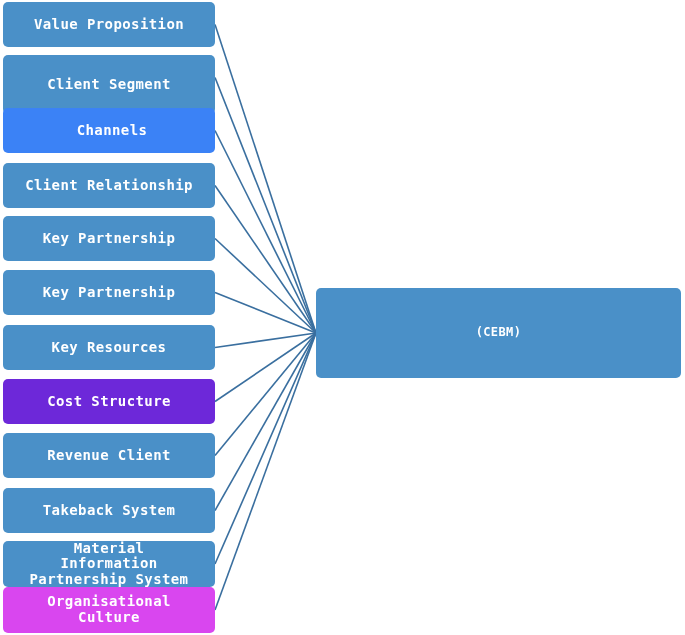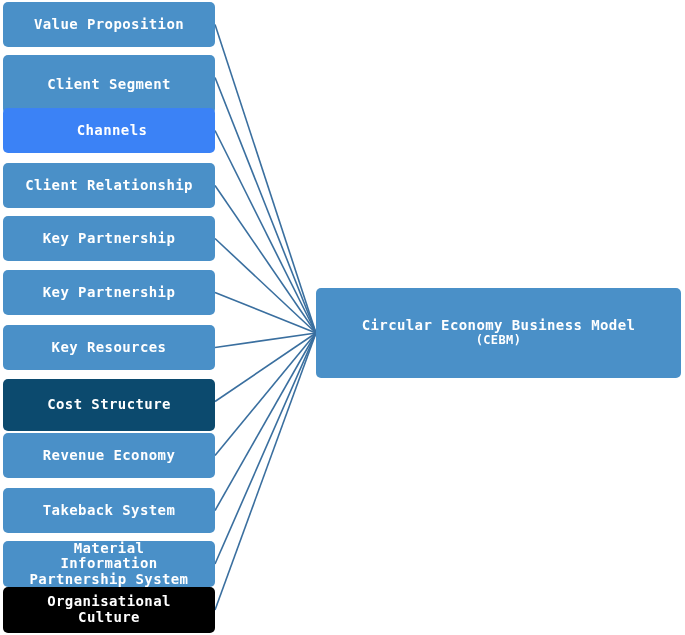--- a/index.html
+++ b/index.html
@@ -84,36 +84,35 @@
       </div>
       <div class="node node-leaf" style="left: 3px; top: 216px; width: 212px; height: 45px; background: rgb(74, 144, 200); color: rgb(255, 255, 255);">
         <div style="white-space: pre-line;">Key Partnership</div>
       </div>
       <div class="node node-leaf" style="left: 3px; top: 270px; width: 212px; height: 45px; background: rgb(74, 144, 200); color: rgb(255, 255, 255);">
         <div style="white-space: pre-line;">Key Partnership</div>
       </div>
       <div class="node node-leaf" style="left: 3px; top: 325px; width: 212px; height: 45px; background: rgb(74, 144, 200); color: rgb(255, 255, 255);">
         <div style="white-space: pre-line;">Key Resources</div>
       </div>
-      <div class="node node-leaf" style="left: 3px; top: 379px; width: 212px; height: 52px; background: #0c4a6e; color: rgb(255, 255, 255);">
+      <div class="node node-leaf" style="left: 3px; top: 379px; width: 212px; height: 45px; background: #6d28d9; color: rgb(255, 255, 255);">
         <div style="white-space: pre-line;">Cost Structure</div>
       </div>
       <div class="node node-leaf" style="left: 3px; top: 433px; width: 212px; height: 45px; background: rgb(74, 144, 200); color: rgb(255, 255, 255);">
-        <div style="white-space: pre-line;">Revenue Economy</div>
+        <div style="white-space: pre-line;">Revenue Client</div>
       </div>
       <div class="node node-leaf" style="left: 3px; top: 488px; width: 212px; height: 45px; background: rgb(74, 144, 200); color: rgb(255, 255, 255);">
         <div style="white-space: pre-line;">Takeback System</div>
       </div>
       <div class="node node-leaf" style="left: 3px; top: 541px; width: 212px; height: 46px; background: rgb(74, 144, 200); color: rgb(255, 255, 255);">
         <div style="white-space: pre-line;">Material
 Information
 Partnership System</div>
       </div>
-      <div class="node node-leaf" style="left: 3px; top: 587px; width: 212px; height: 46px; background: #000000; color: rgb(255, 255, 255);">
+      <div class="node node-leaf" style="left: 3px; top: 587px; width: 212px; height: 46px; background: #d946ef; color: rgb(255, 255, 255);">
         <div style="white-space: pre-line;">Organisational
 Culture</div>
       </div>
       <div class="node node-center" style="left: 316px; top: 288px; width: 365px; height: 90px; background: rgb(74, 144, 200); color: rgb(255, 255, 255);">
-        <span class="center-line-1">Circular Economy Business Model</span>
         <span class="center-line-2">(CEBM)</span>
       </div>
     </div>
 </div>
 
 </body></html>

